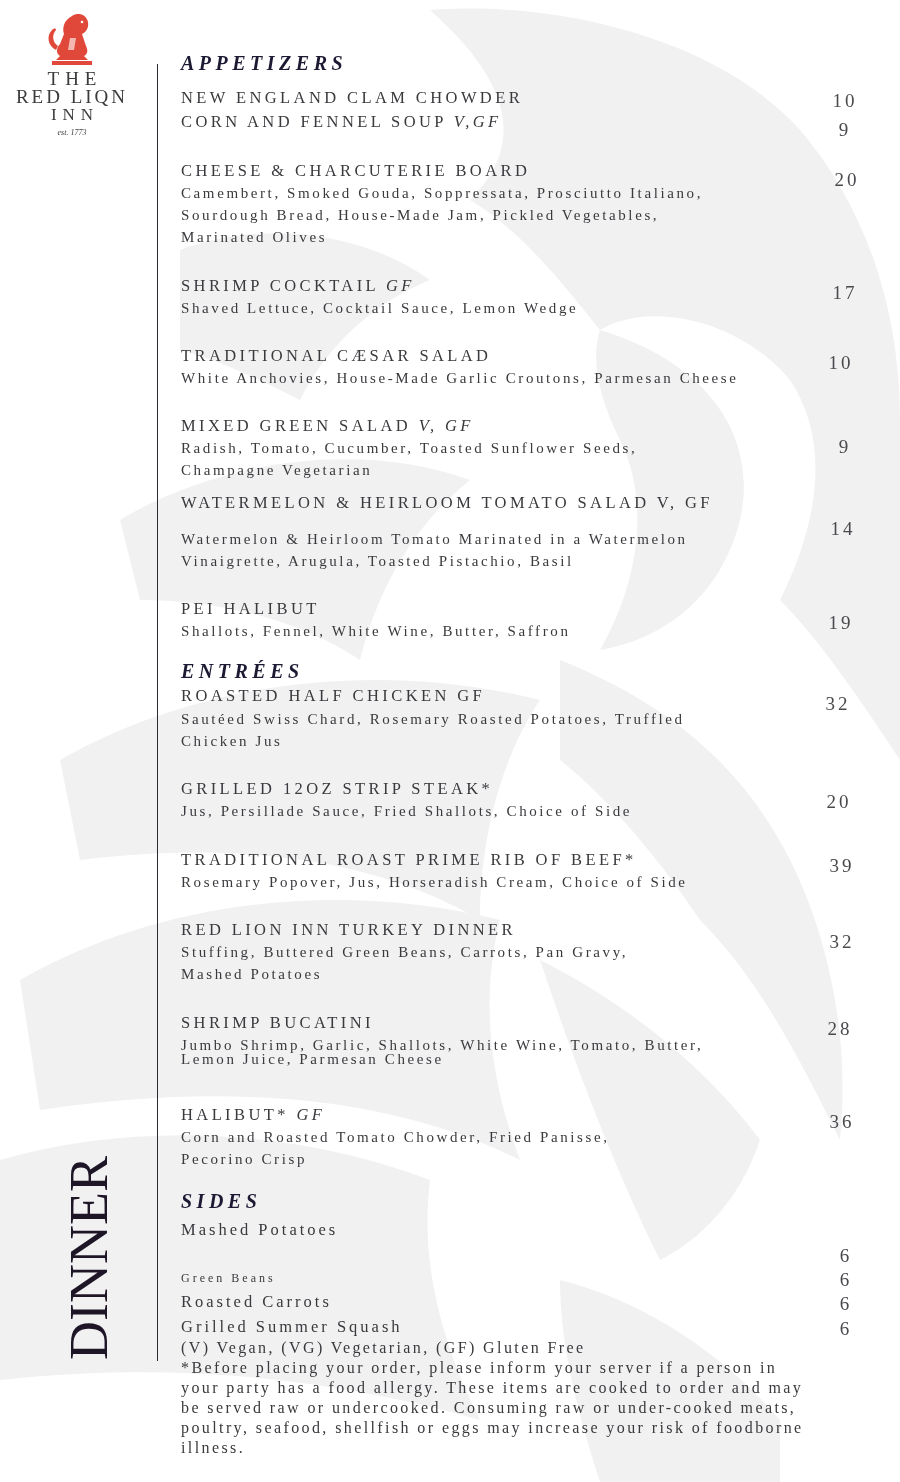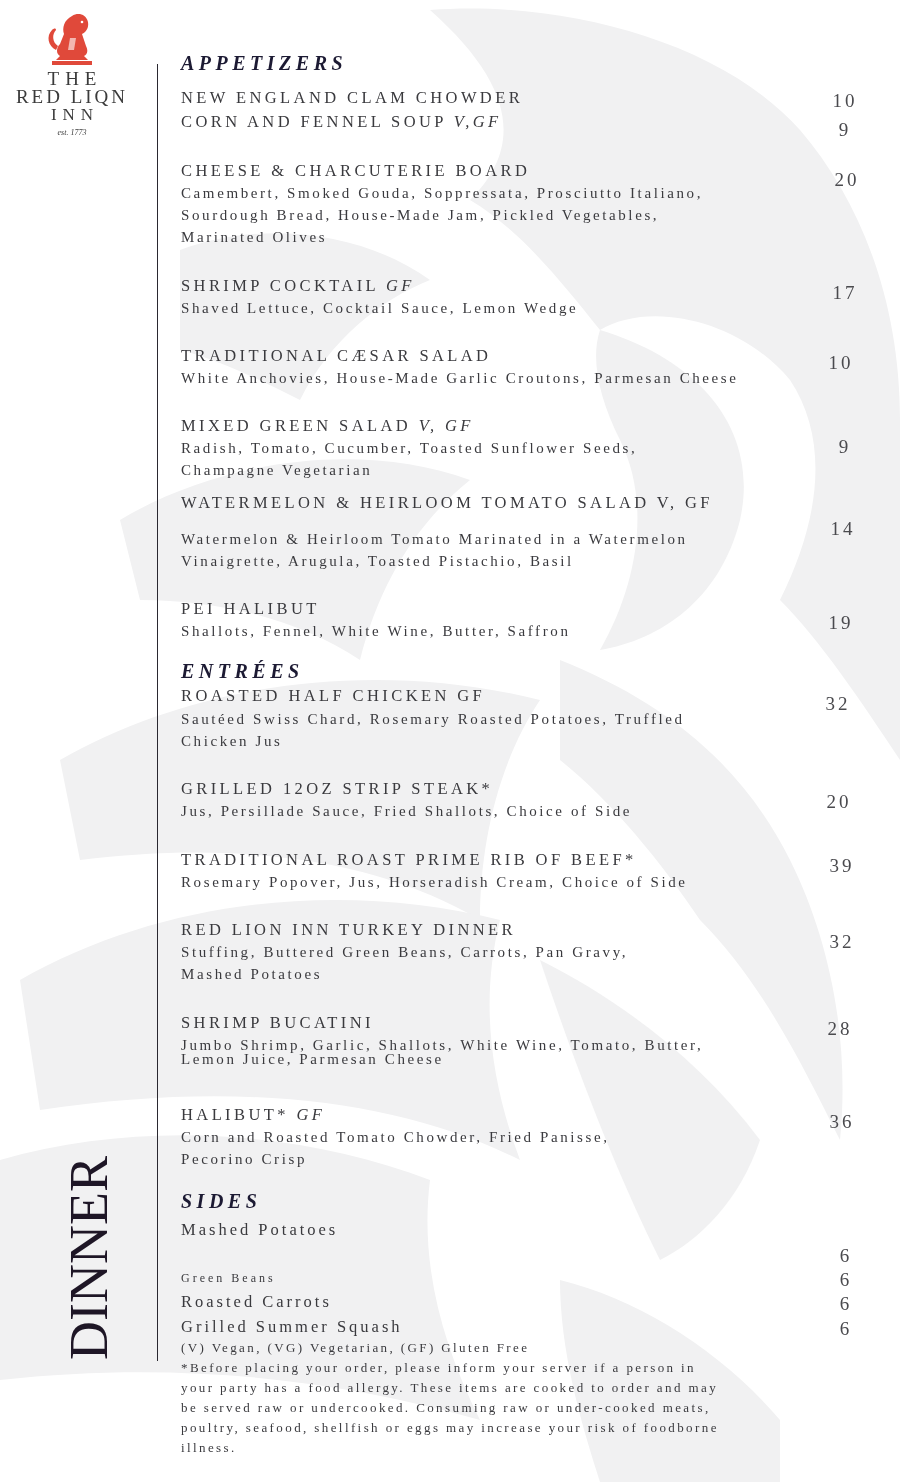--- a/index.html
+++ b/index.html
@@ -19,21 +19,21 @@
     .logo .est { font-size: 8px; font-style: italic; color: #3b3b3b; margin-top: 4px; }
     .vrule { position: absolute; left: 157px; top: 64px; width: 1px; height: 1297px; background: #2a2830; z-index: 2; }
     .dinner { position: absolute; left: 62px; top: 1360px; transform-origin: 0 0; transform: rotate(-90deg);
       font-size: 54px; color: #1e1626; letter-spacing: 0px; line-height: 54px; white-space: nowrap; z-index: 2; font-family: "Liberation Serif", serif; }
     .content { position: absolute; left: 181px; top: 0; width: 690px; z-index: 2; }
     .sec-title { position: absolute; font-weight: bold; font-style: italic; font-size: 20px; letter-spacing: 4.5px; color: #1c1a33; }
     .item-name { position: absolute; font-size: 16.5px; letter-spacing: 3.4px; color: #3a3a3e; white-space: nowrap; }
     .item-name i { font-style: italic; }
     .desc { position: absolute; font-size: 15px; letter-spacing: 2.6px; color: #3a3a3e; line-height: 22px; white-space: nowrap; }
     .price { position: absolute; font-size: 19px; letter-spacing: 3px; color: #4a4a4e; width: 40px; text-align: center; }
-    .footer { position: absolute; font-size: 13px; letter-spacing: 2.4px; line-height: 20px; color: #3a3a3e; white-space: nowrap; text-align: right; }
+    .footer { position: absolute; font-size: 16px; letter-spacing: 2.4px; line-height: 20px; color: #3a3a3e; white-space: nowrap; text-align: right; }
   </style>
 </head>
 <body>
 
 <svg class="watermark" viewBox="0 0 900 1482" xmlns="http://www.w3.org/2000/svg">
   <path d="M430 10 C 560 0, 720 40, 800 130 C 860 200, 900 300, 900 420 L 900 760 C 860 700, 820 640, 780 600 C 820 520, 830 440, 790 380 C 740 320, 650 300, 600 330 C 560 280, 520 230, 470 200 C 520 150, 520 90, 430 10 Z"></path>
   <path d="M600 330 C 700 360, 760 430, 740 520 C 720 600, 660 640, 600 650 C 640 580, 650 500, 620 440 C 600 400, 590 360, 600 330 Z"></path>
   <path d="M180 250 C 260 220, 360 230, 430 280 C 380 300, 330 340, 300 400 C 260 380, 220 360, 180 350 Z"></path>
   <path d="M120 520 C 220 460, 360 440, 470 480 C 420 520, 380 580, 360 660 C 300 620, 220 600, 140 600 Z"></path>
   <path d="M60 760 C 200 680, 380 660, 540 700 C 500 760, 480 840, 480 920 C 380 860, 240 840, 80 860 Z"></path>

